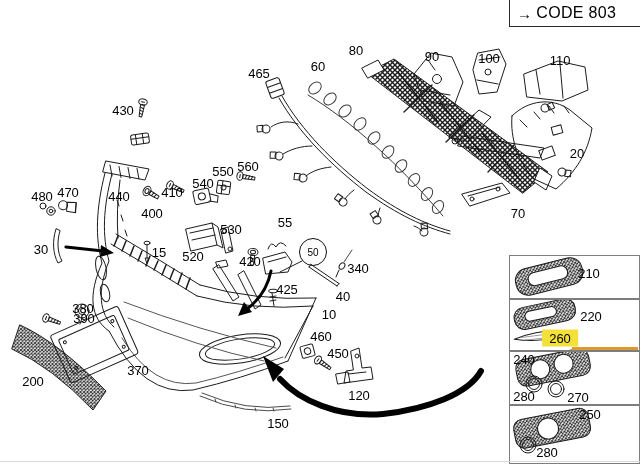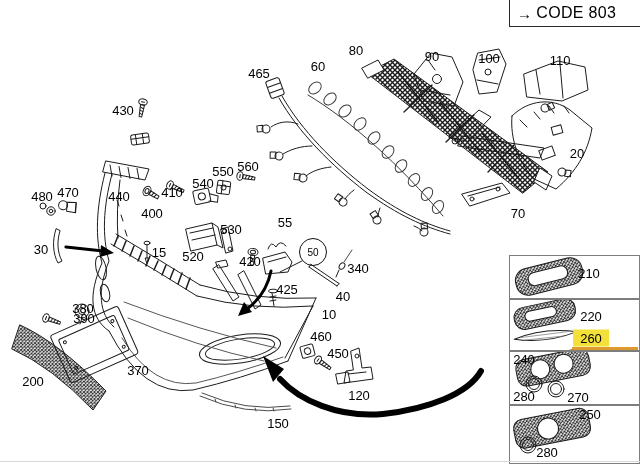--- a/index.html
+++ b/index.html
@@ -342,20 +342,20 @@
   <div class="lbl" style="left:138px;top:370px;">370</div>
   <div class="lbl" style="left:39px;top:308px;margin-left:44px;">380</div>
   <div class="lbl" style="left:84px;top:294px;margin-top:24px;">390</div>
   <div class="lbl" style="left:41px;top:249px;">30</div>
   <div class="circ">
     <span>50</span>
   </div>
 
   <div class="lbl" style="left:589px;top:273px;">210</div>
   <div class="lbl" style="left:591px;top:316px;">220</div>
-  <div class="lbl hl" style="left:591px;top:338px;">260</div>
+  <div class="lbl hl" style="left:560px;top:338px;">260</div>
   <div class="lbl" style="left:524px;top:359px;">240</div>
   <div class="lbl" style="left:524px;top:396px;">280</div>
   <div class="lbl" style="left:578px;top:397px;">270</div>
   <div class="lbl" style="left:590px;top:414px;">250</div>
   <div class="lbl" style="left:547px;top:452px;">280</div>
 
 </div>
 
 </body></html>

